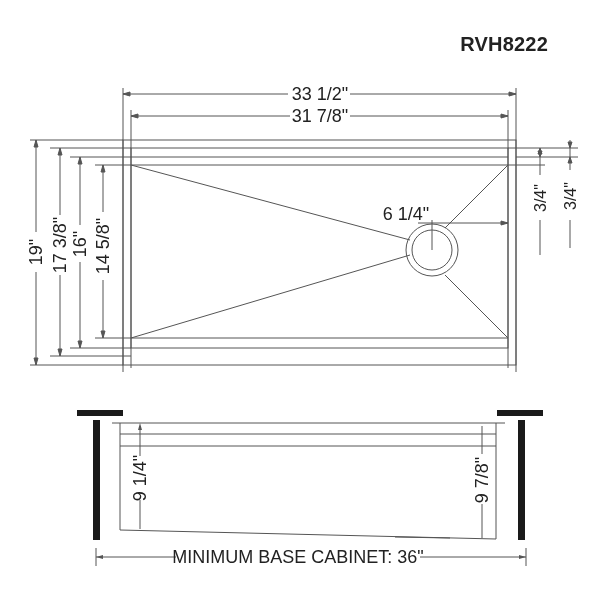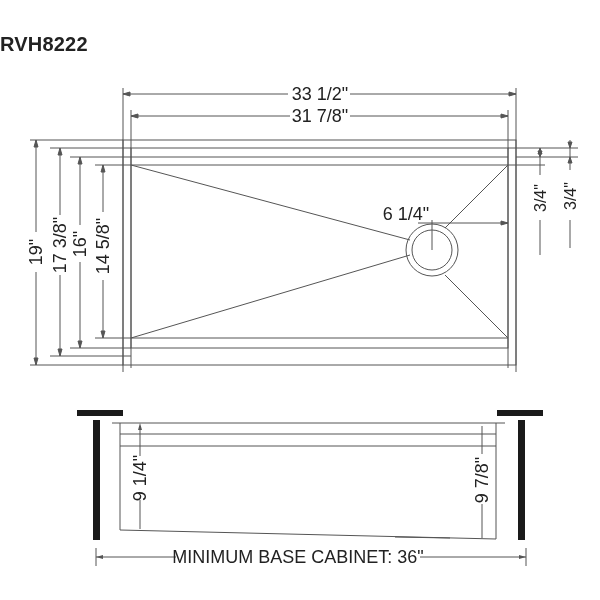--- a/index.html
+++ b/index.html
@@ -1,17 +1,17 @@
 <!DOCTYPE html>
 <html><head>
 <meta charset="utf-8">
 <style>
   html, body { margin:0; padding:0; background:#ffffff; }
   body { width:600px; height:600px; position:relative; overflow:hidden; font-family:"Liberation Sans", sans-serif; }
-  #title { position:absolute; left:0; top:33px; width:504px; text-align:left; font-size:20px; font-weight:bold; color:#222; letter-spacing:0.2px; }
+  #title { position:absolute; left:0; top:33px; width:504px; text-align:right; font-size:20px; font-weight:bold; color:#222; letter-spacing:0.2px;padding-left:44px; }
   svg { position:absolute; left:0; top:0; }
   .dim { font-family:"Liberation Sans", sans-serif; font-size:16px; fill:#222; }
   .dimlg { font-family:"Liberation Sans", sans-serif; font-size:18px; fill:#222; }
 </style>
 </head>
 <body>
 
 <div id="title">RVH8222</div>
 
 <svg width="600" height="600" viewBox="0 0 600 600">

